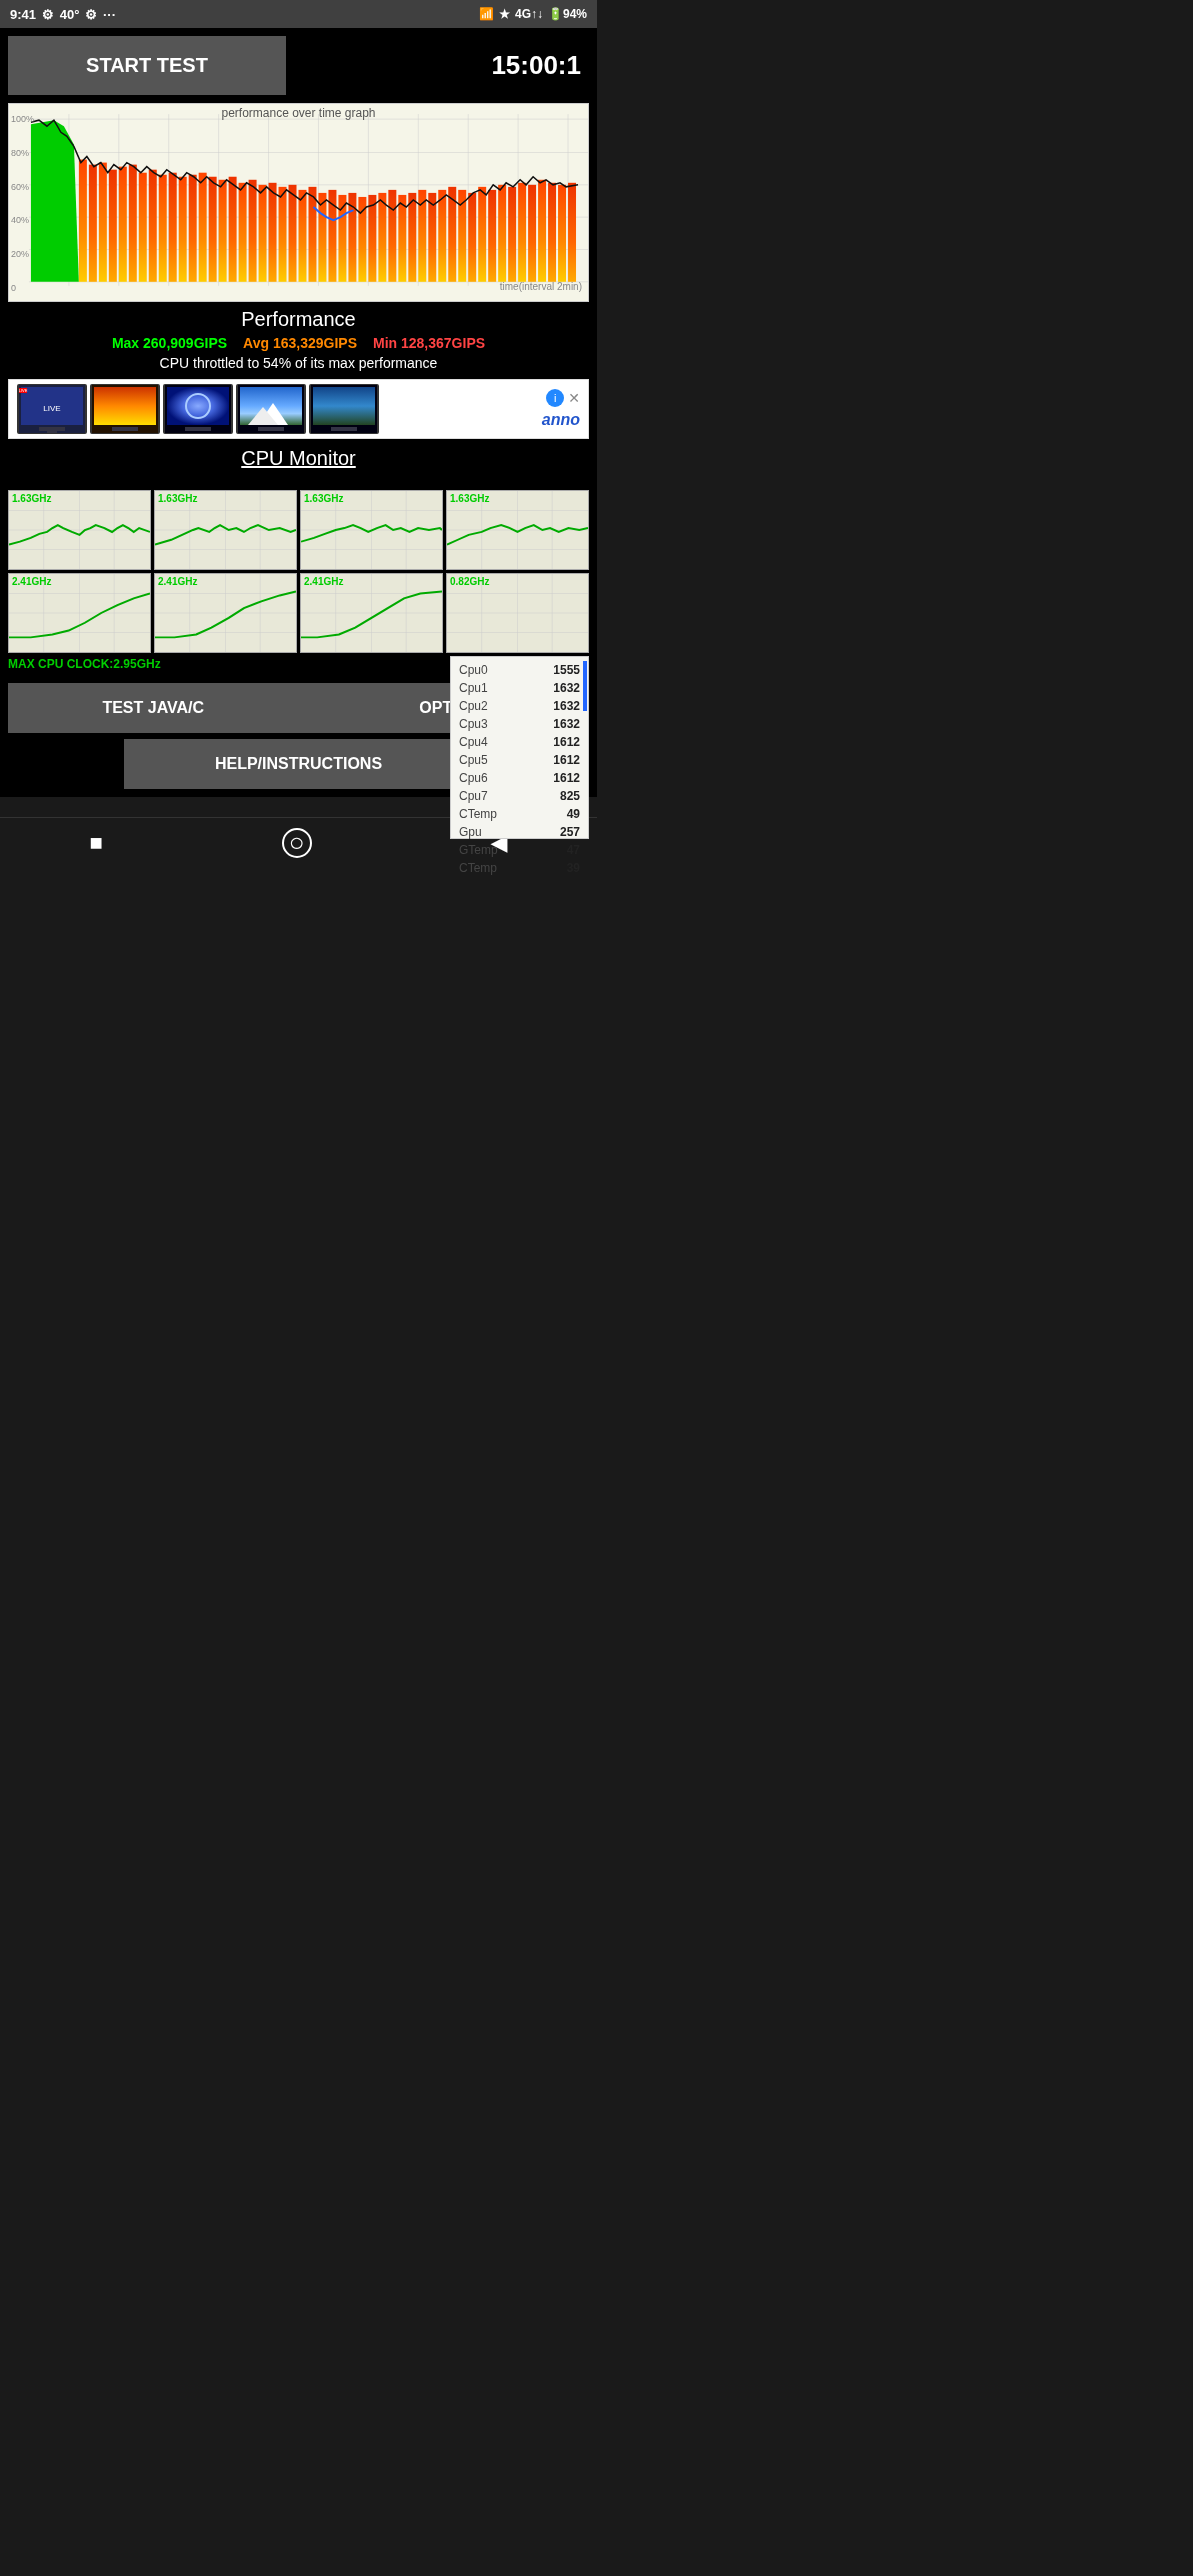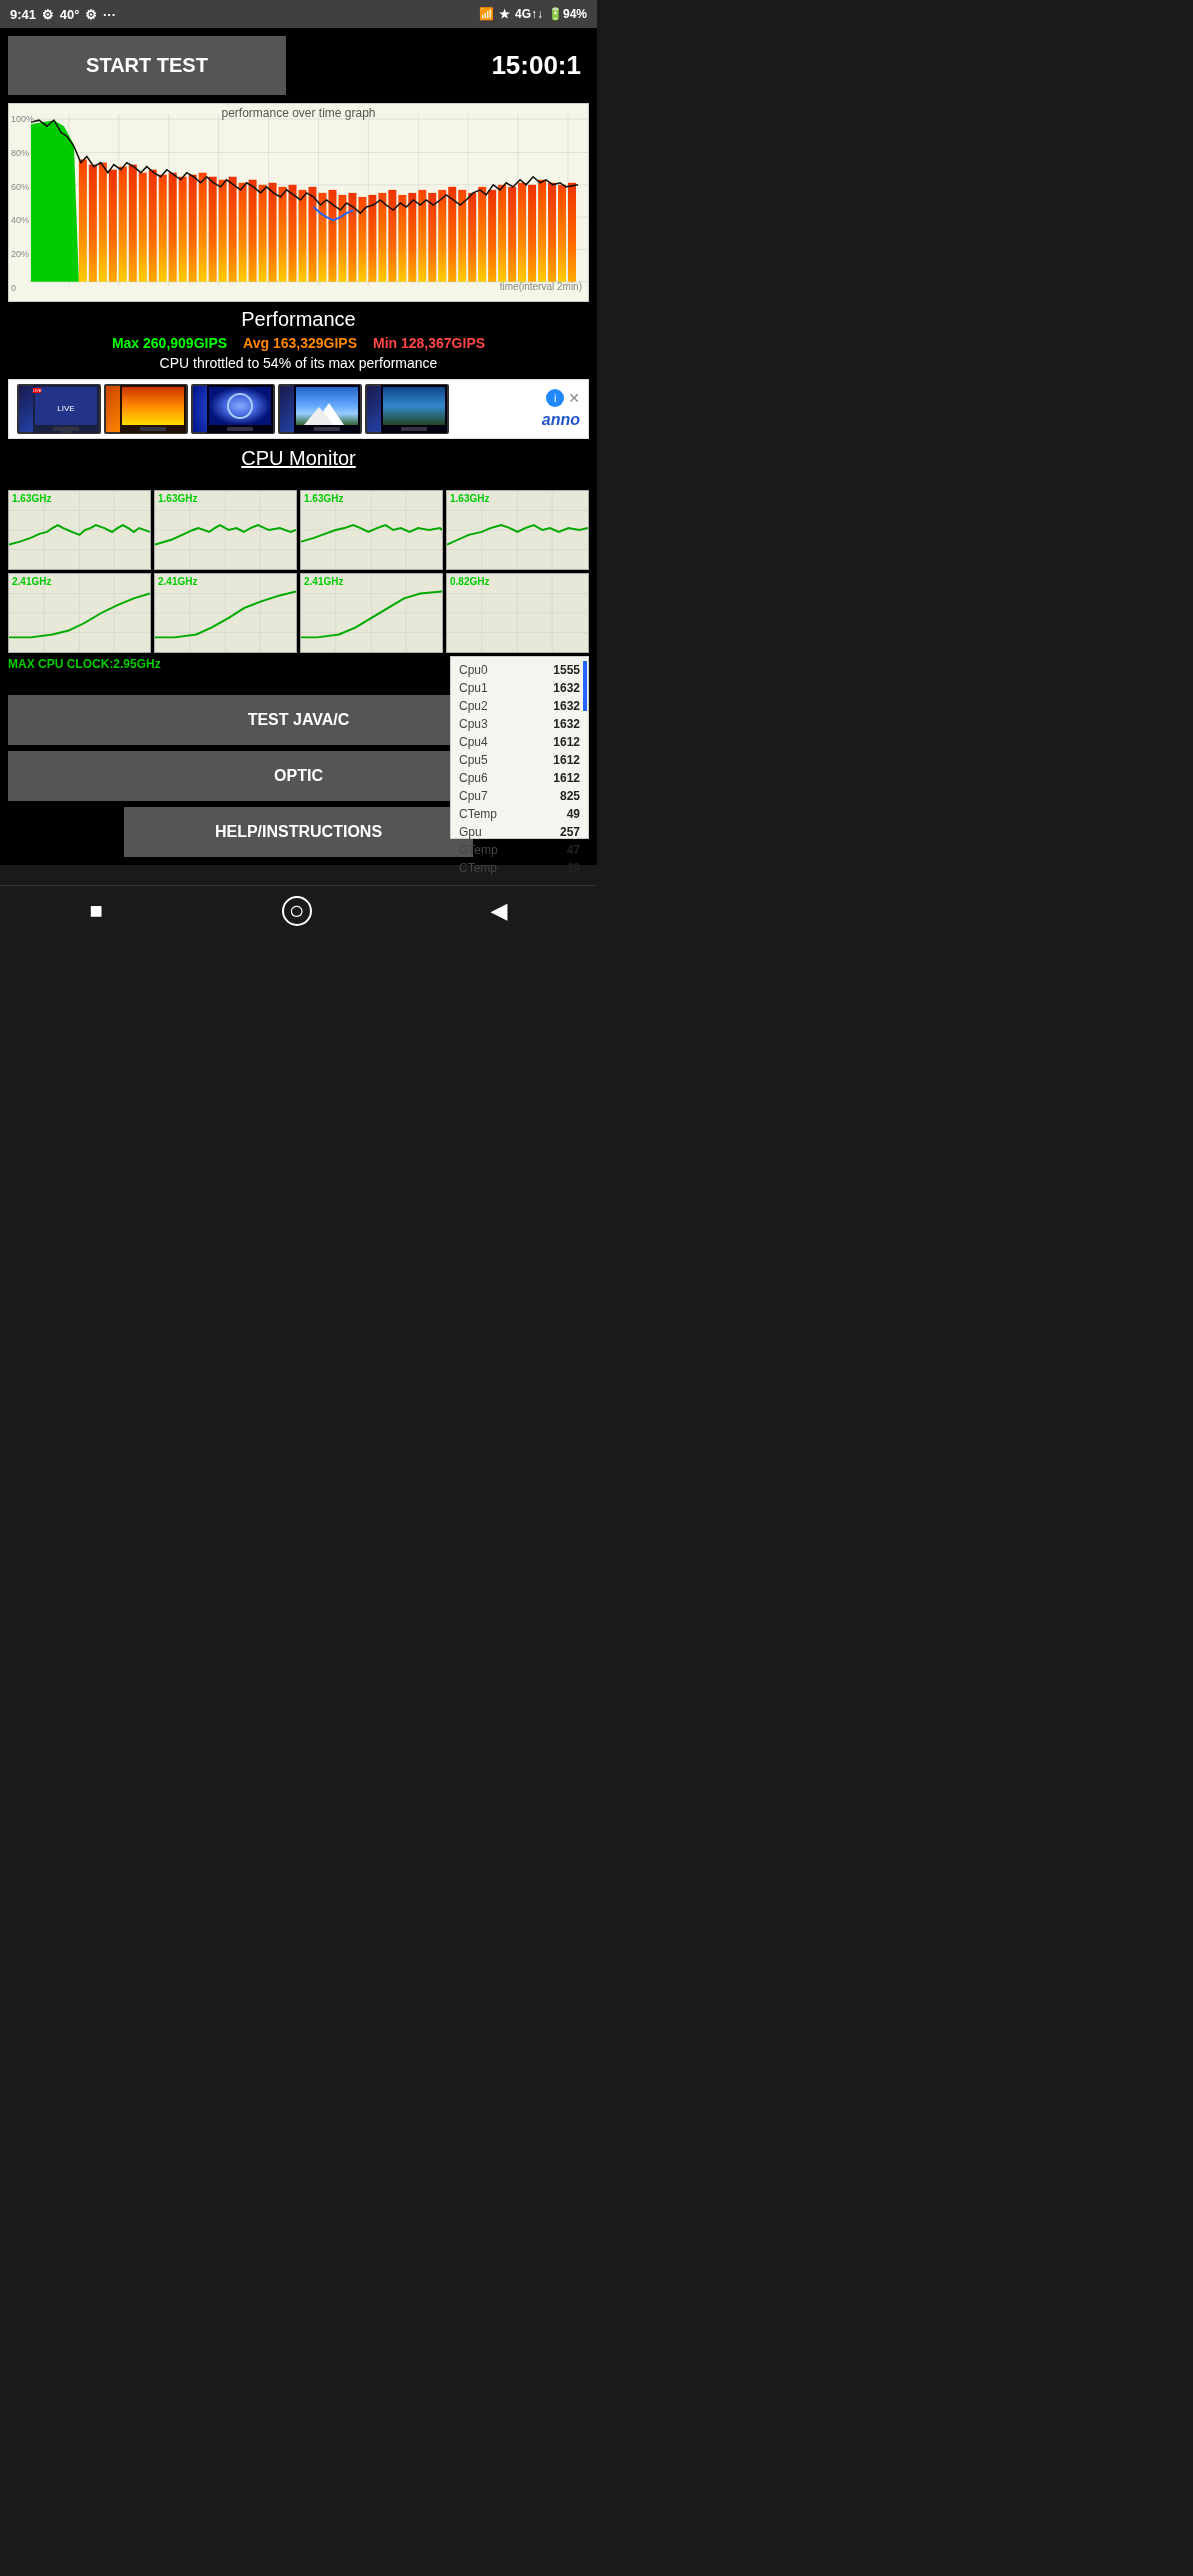--- a/index.html
+++ b/index.html
@@ -127,21 +127,21 @@
       background: white;
       margin: 8px 0;
       height: 60px;
       display: flex;
       align-items: center;
       justify-content: space-between;
       padding: 4px 8px;
       border: 1px solid #ddd;
     }
     .ad-tv {
-      width: 84px;
+      width: 70px;
       height: 50px;
       background: linear-gradient(135deg, #1a1a4e 0%, #2244aa 50%, #1133aa 100%);
       border: 2px solid #333;
       border-radius: 2px;
       display: flex;
       align-items: center;
       justify-content: flex-end;
       color: #aaf;
       font-size: 8px;
       position: relative;
@@ -231,23 +231,22 @@
     #max-cpu-clock {
       color: #00cc00;
       font-size: 12px;
       font-weight: bold;
       padding: 4px 0;
     }
 
     
     #bottom-buttons {
       display: flex;
-      gap: 6px;
-      margin-top: 20px;
-      flex-direction: column;
+      gap: 0;
+      margin-top: 8px;
     }
     .bottom-btn {
       background: #555;
       color: white;
       font-size: 16px;
       font-weight: bold;
       border: none;
       padding: 16px 0;
       cursor: pointer;
       flex: 1;

